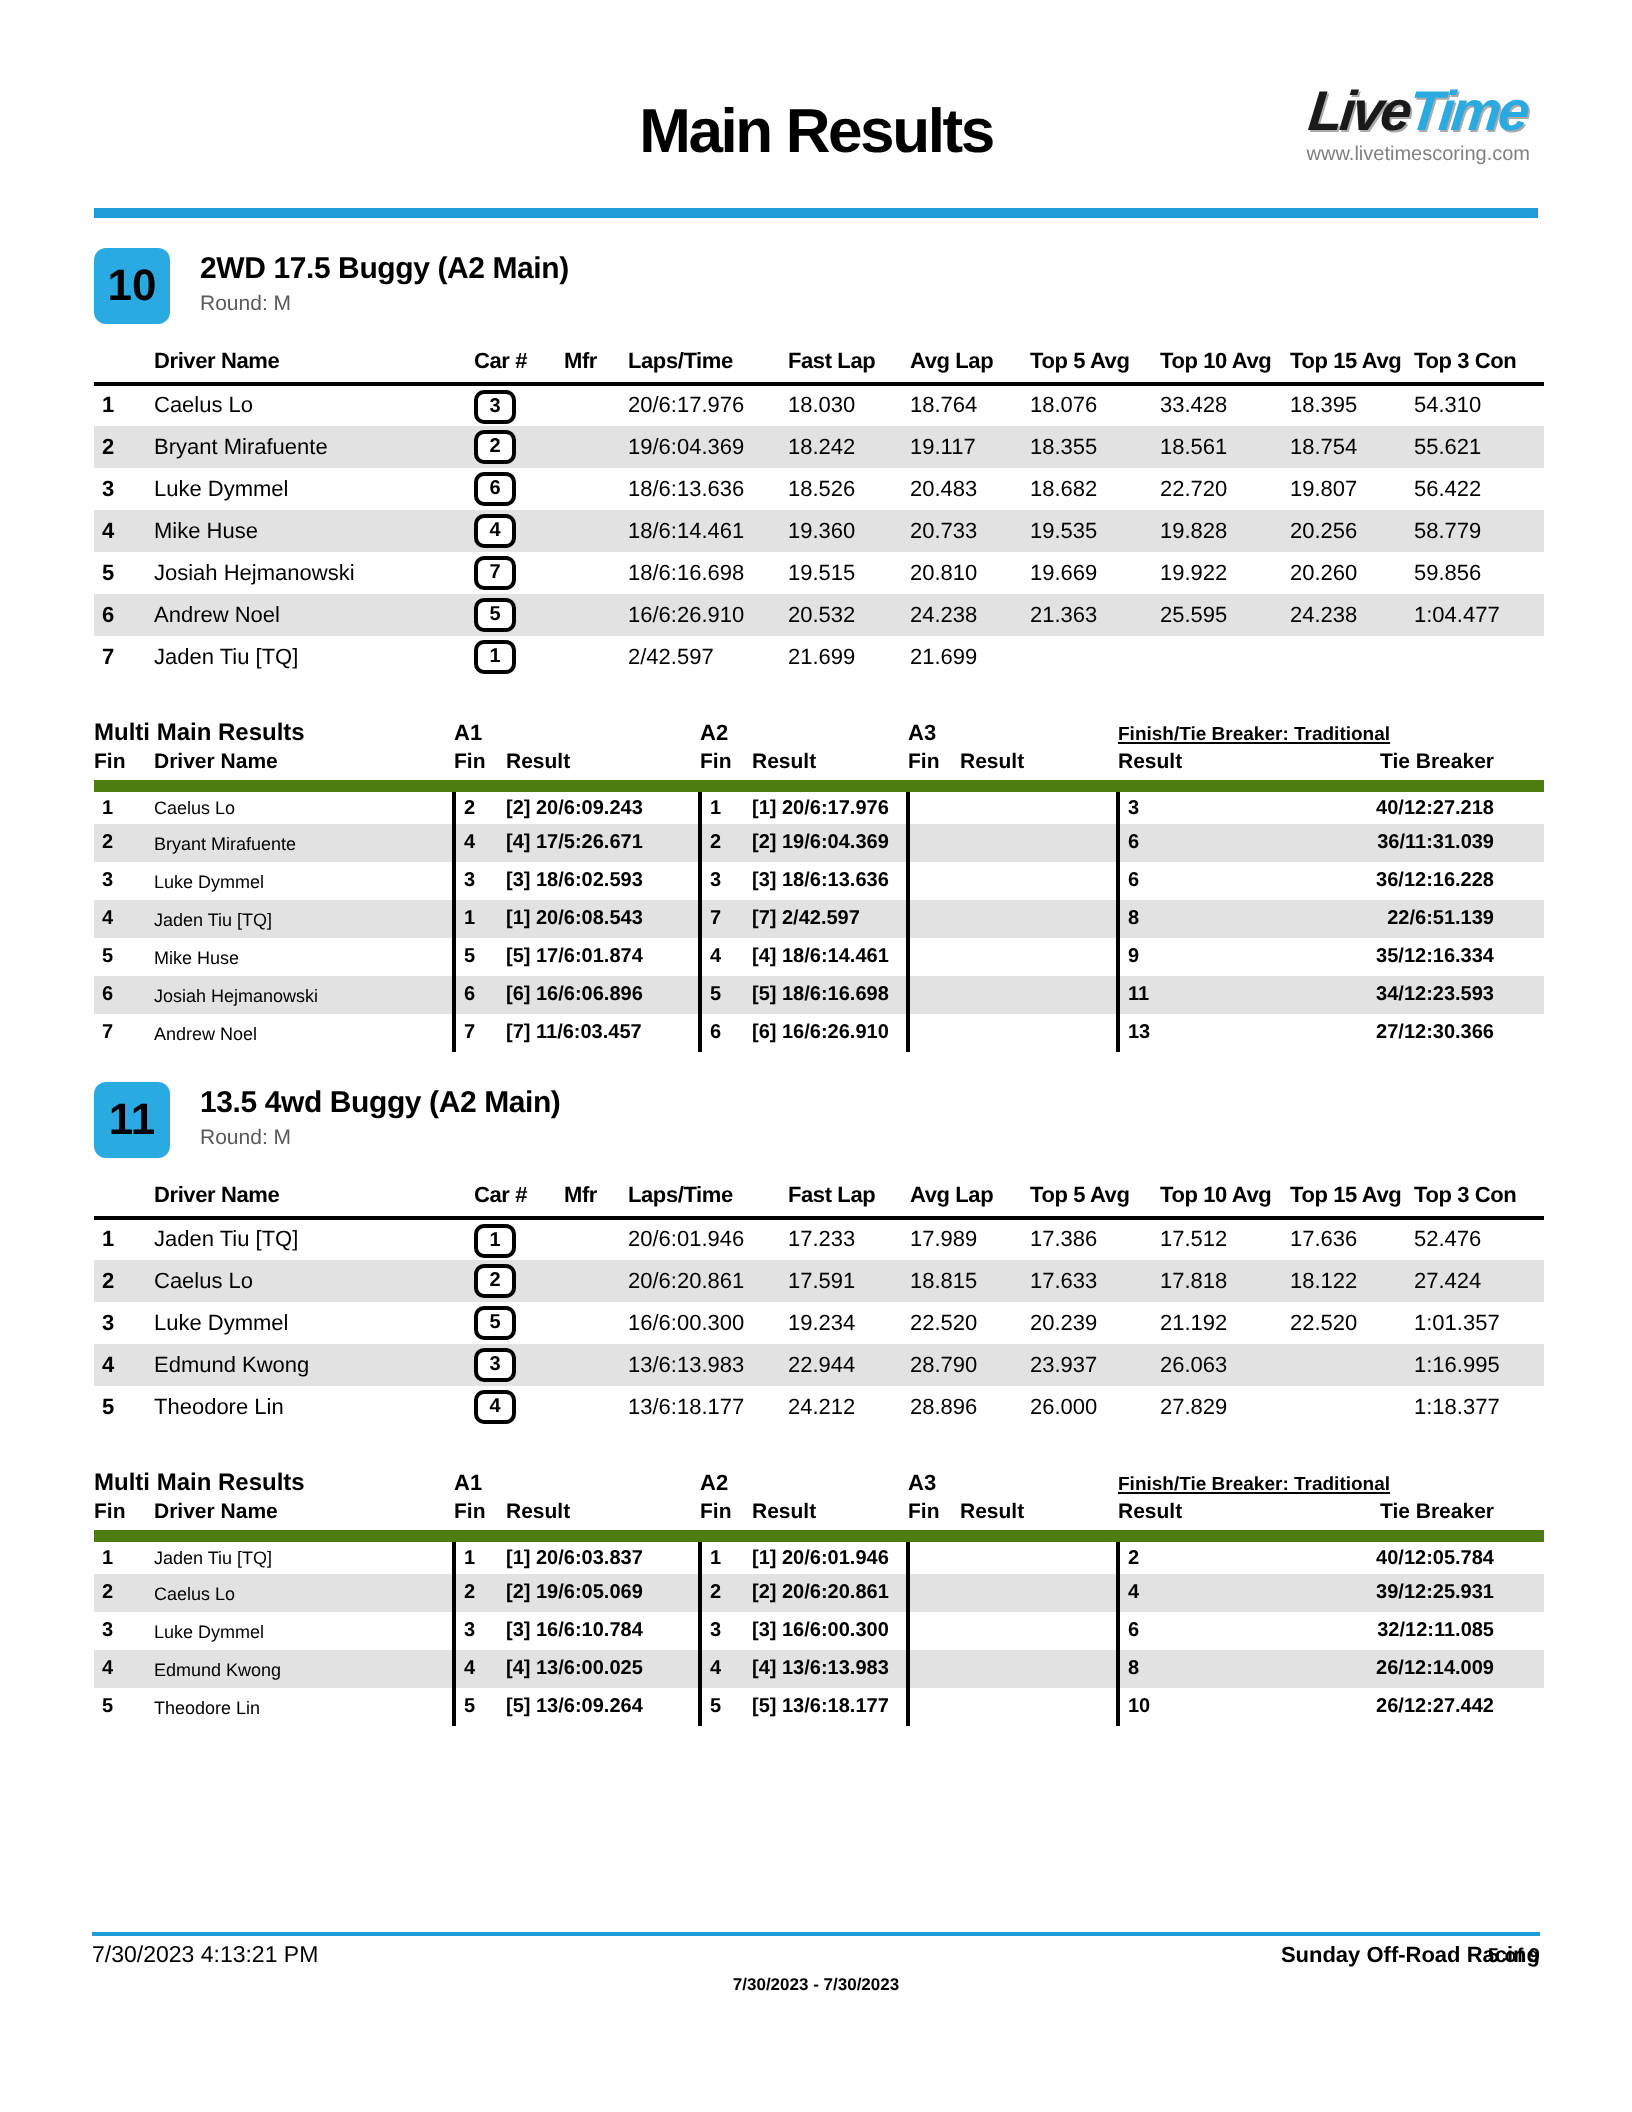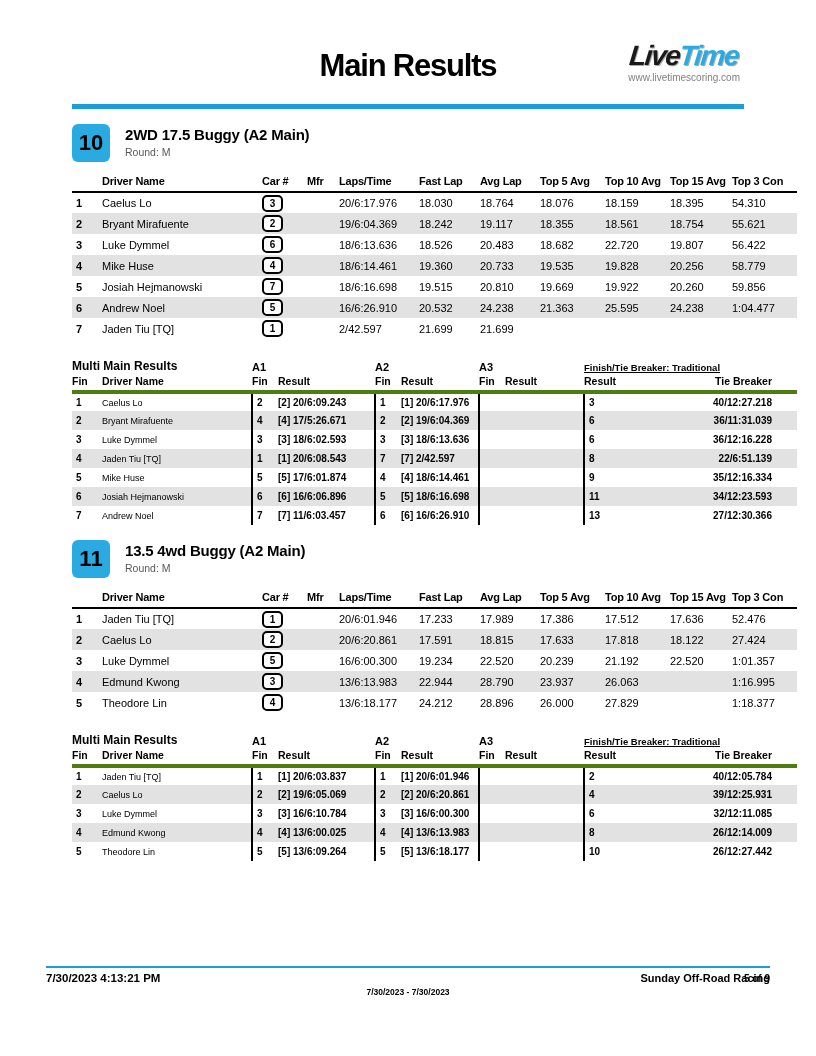--- a/index.html
+++ b/index.html
@@ -1,19 +1,19 @@
 <!DOCTYPE html>
 <html><head>
 <meta charset="utf-8">
 <style>
   * { margin:0; padding:0; box-sizing:border-box; }
   body { background:#c8c8c8; font-family:"Liberation Sans", sans-serif; color:#000;
          -webkit-font-smoothing:antialiased; }
   .page { width:816px; height:1056px; background:#fff; position:relative; margin:0 auto; overflow:hidden; }
-  .content { padding:0 72px; }
+  .content { padding:0 47px; }
 
   
   .header { position:relative; height:58px; margin-top:42px; }
   .page-title { position:absolute; left:0; right:0; top:6px; text-align:center;
                 font-size:31px; font-weight:bold; letter-spacing:-1.2px; }
   .logo { position:absolute; right:4px; top:-2px; text-align:center; }
   .logo-text { font-size:28px; font-weight:bold; font-style:italic; letter-spacing:-1.5px;
                white-space:nowrap; text-shadow:1px 1px 0 #aaa; transform:skewX(-6deg); }
   .logo-live { color:#1a1a1a; }
   .logo-time { color:#29ABE2; }
@@ -40,34 +40,34 @@
   .car-badge { display:inline-block; min-width:21px; border:2px solid #000; border-radius:5px;
                background:#fff; font-weight:bold; font-size:10px; line-height:13px;
                text-align:center; padding:0 3px; }
 
   
   .multi-table { margin-top:19px; font-size:10px; }
   .multi-table th { text-align:left; font-weight:bold; vertical-align:bottom; padding:1px 0; }
   .mt-title { font-size:12px; }
   .mt-group { font-size:11px; }
   .mt-rule-label { font-size:9.5px;text-decoration:underline; }
-  .multi-table .subhead th { font-size:10.5px; border-bottom:4px solid #4d7c0f; padding-bottom:3px; }
+  .multi-table .subhead th { font-size:10.5px; border-bottom:6px solid #4d7c0f; padding-bottom:3px; }
   .multi-table td { height:19px; vertical-align:middle; font-weight:bold; }
   .multi-table tbody tr:nth-child(even) { background:#E2E2E2; }
   .multi-table .col-fin { padding-left:4px; }
   .multi-table td.col-driver { font-weight:normal; font-size:9px; }
   .multi-table .col-a1_fin, .multi-table .col-a2_fin, .multi-table .col-a3_fin,
   .multi-table .col-result { border-left:2px solid #000; padding-left:4px; }
   .multi-table .col-tie, .multi-table th.th-tie { text-align:right; padding-right:25px; }
 
   
   .footer { position:absolute; left:46px; right:46px; top:966px; }
   .footer-rule { height:2px; background:#1E9CD7; }
   .footer-body { position:relative; margin-top:4px; }
-  .footer-left { position:absolute; left:0; top:0; font-weight:bold; font-size:11.5px; }
+  .footer-left { position:absolute; left:0; top:0; font-weight:normal; font-size:11.5px; }
   .footer-right { position:absolute; right:0; top:1px; font-weight:bold; font-size:10px; }
   .footer-center { text-align:right; font-weight:bold; font-size:11px; }
   .footer-range { text-align:center; font-weight:bold; font-size:8.5px; margin-top:3px; }
 </style>
 </head>
 <body>
 
 <div class="page">
   <div class="content">
 
@@ -122,21 +122,21 @@
       <tbody>
               <tr>
                 <td class="col-pos">1</td>
                 <td class="col-driver">Caelus Lo</td>
                 <td class="col-car"><span class="car-badge">3</span></td>
                 <td class="col-mfr"></td>
                 <td class="col-laps">20/6:17.976</td>
                 <td class="col-fast">18.030</td>
                 <td class="col-avg">18.764</td>
                 <td class="col-top5">18.076</td>
-                <td class="col-top10">18.159</td>
+                <td class="col-top10">33.428</td>
                 <td class="col-top15">18.395</td>
                 <td class="col-top3">54.310</td>
               </tr>
               <tr>
                 <td class="col-pos">2</td>
                 <td class="col-driver">Bryant Mirafuente</td>
                 <td class="col-car"><span class="car-badge">2</span></td>
                 <td class="col-mfr"></td>
                 <td class="col-laps">19/6:04.369</td>
                 <td class="col-fast">18.242</td>

